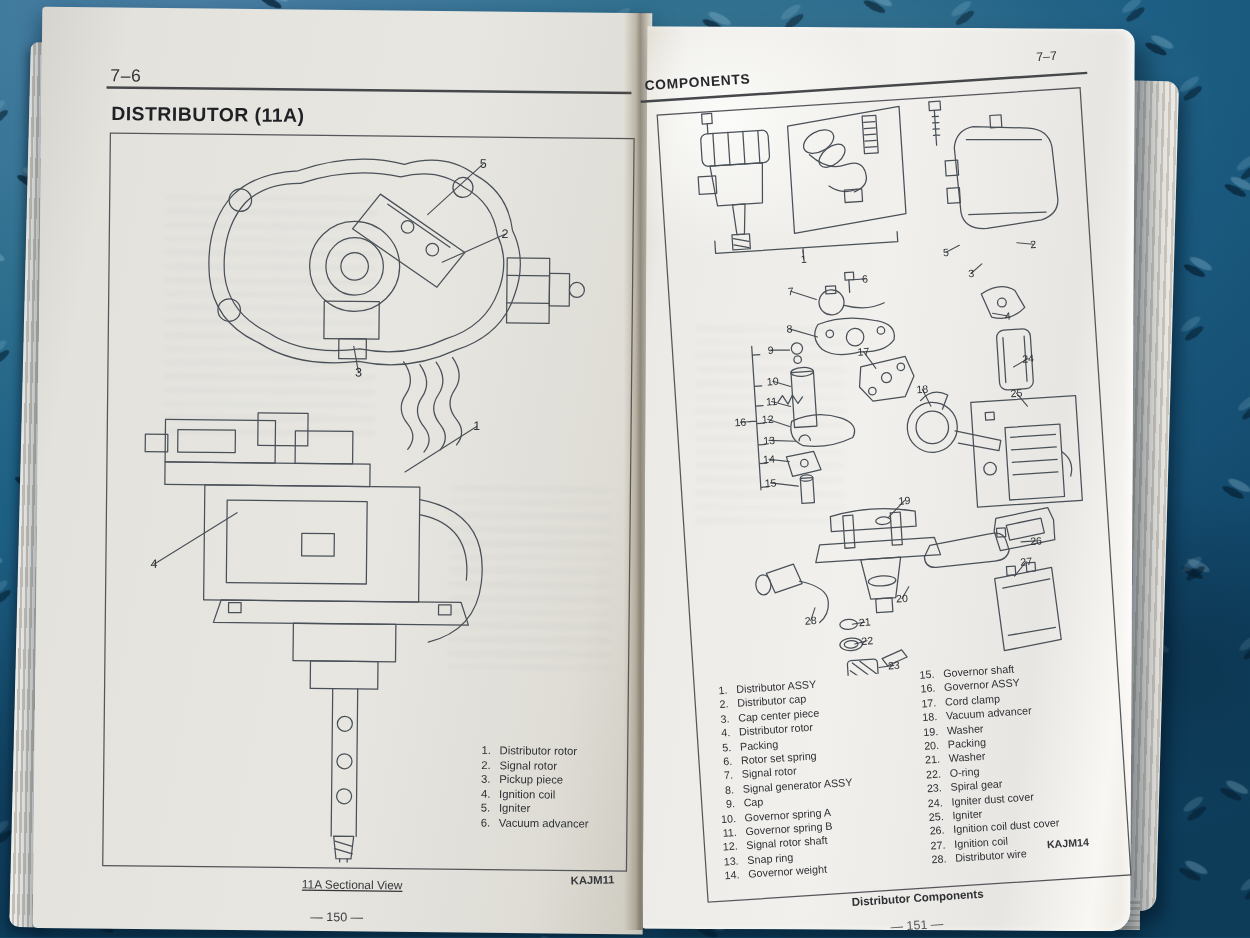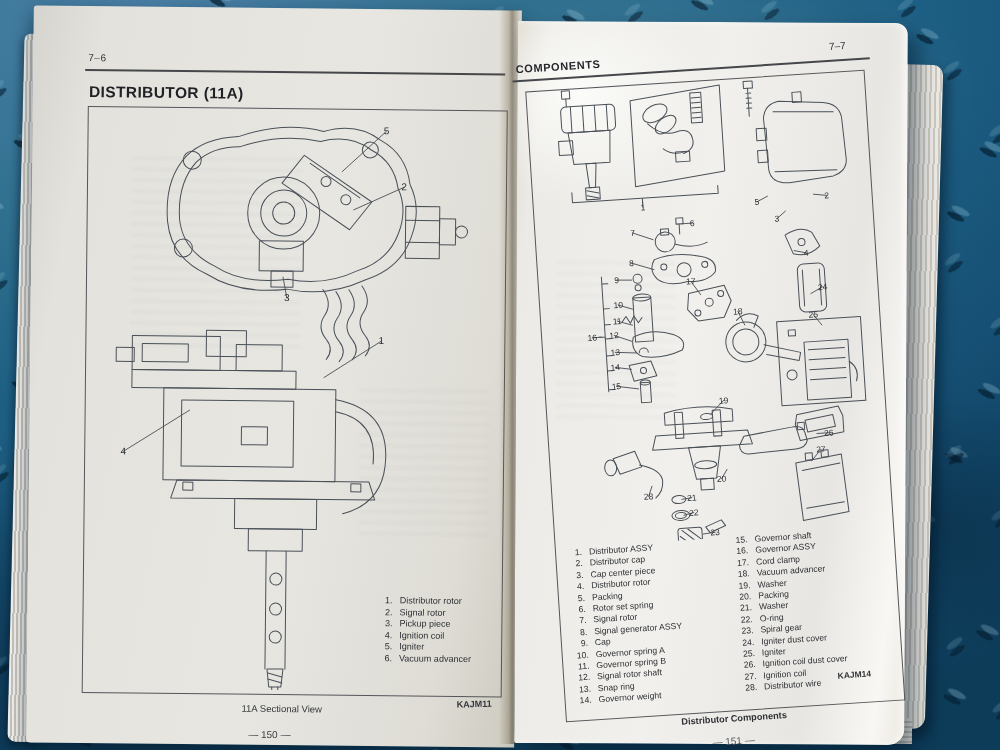--- a/index.html
+++ b/index.html
@@ -54,24 +54,24 @@
   .rule{position:absolute;background:#46474b;height:2px;}
   .figbox{position:absolute;border:1.5px solid #55565a;}
   .prow{display:flex;align-items:baseline;}
   .pnum{flex:0 0 20px;text-align:right;padding-right:7px;box-sizing:border-box;}
   .pname{white-space:nowrap;}
   svg text.callout{fill:#2e3237;font-family:"Liberation Sans",sans-serif;text-anchor:middle;}
   svg line.leader{stroke:#4a4f57;stroke-width:.9;}
   .art path,.art rect,.art circle,.art ellipse,.art line,.art polyline{
     fill:none;stroke:#4a5058;stroke-width:1;stroke-linejoin:round;stroke-linecap:round;}
   
-  .lp-head{position:absolute;left:55px;top:46px;font-size:10px;letter-spacing:.5px;color:#34363a;text-align:center;}
+  .lp-head{position:absolute;left:55px;top:46px;font-size:14px;letter-spacing:.5px;color:#34363a;text-align:center;}
   .lp-title{position:absolute;left:56px;top:77px;font-size:15.5px;font-weight:bold;letter-spacing:.4px;color:#1f2125;}
   .lp-list{position:absolute;left:352px;top:586px;font-size:9px;line-height:11.6px;color:#2e3034;}
-  .lp-caption{position:absolute;left:215px;top:695px;font-size:9.5px;color:#35373b;}
+  .lp-caption{position:absolute;left:215px;top:695px;font-size:9.5px;color:#35373b;text-decoration:underline;}
   .lp-code{position:absolute;left:430px;top:689px;font-size:9px;font-weight:bold;color:#35373b;transform:rotate(-2deg);}
   .lp-pageno{position:absolute;left:222px;top:721px;width:90px;font-size:10px;color:#3a3c40;}
   
   .rp-wrap{position:absolute;left:12px;top:16px;width:368px;height:704px;
     transform:rotate(-4deg);transform-origin:50% 40%;}
   .rp-head{position:absolute;left:4px;top:13px;font-size:11px;font-weight:bold;letter-spacing:.6px;color:#26282c;}
   .rp-pagetop{position:absolute;left:318px;top:11px;font-size:10px;color:#34363a;}
   .rp-list{position:absolute;font-size:8.6px;line-height:11.4px;color:#2e3034;}
   .rp-code{position:absolute;left:286px;top:640px;font-size:8.5px;font-weight:bold;color:#35373b;}
   .rp-caption{position:absolute;left:70px;top:676px;width:220px;text-align:center;font-size:9.2px;font-weight:bold;color:#2f3135;}

